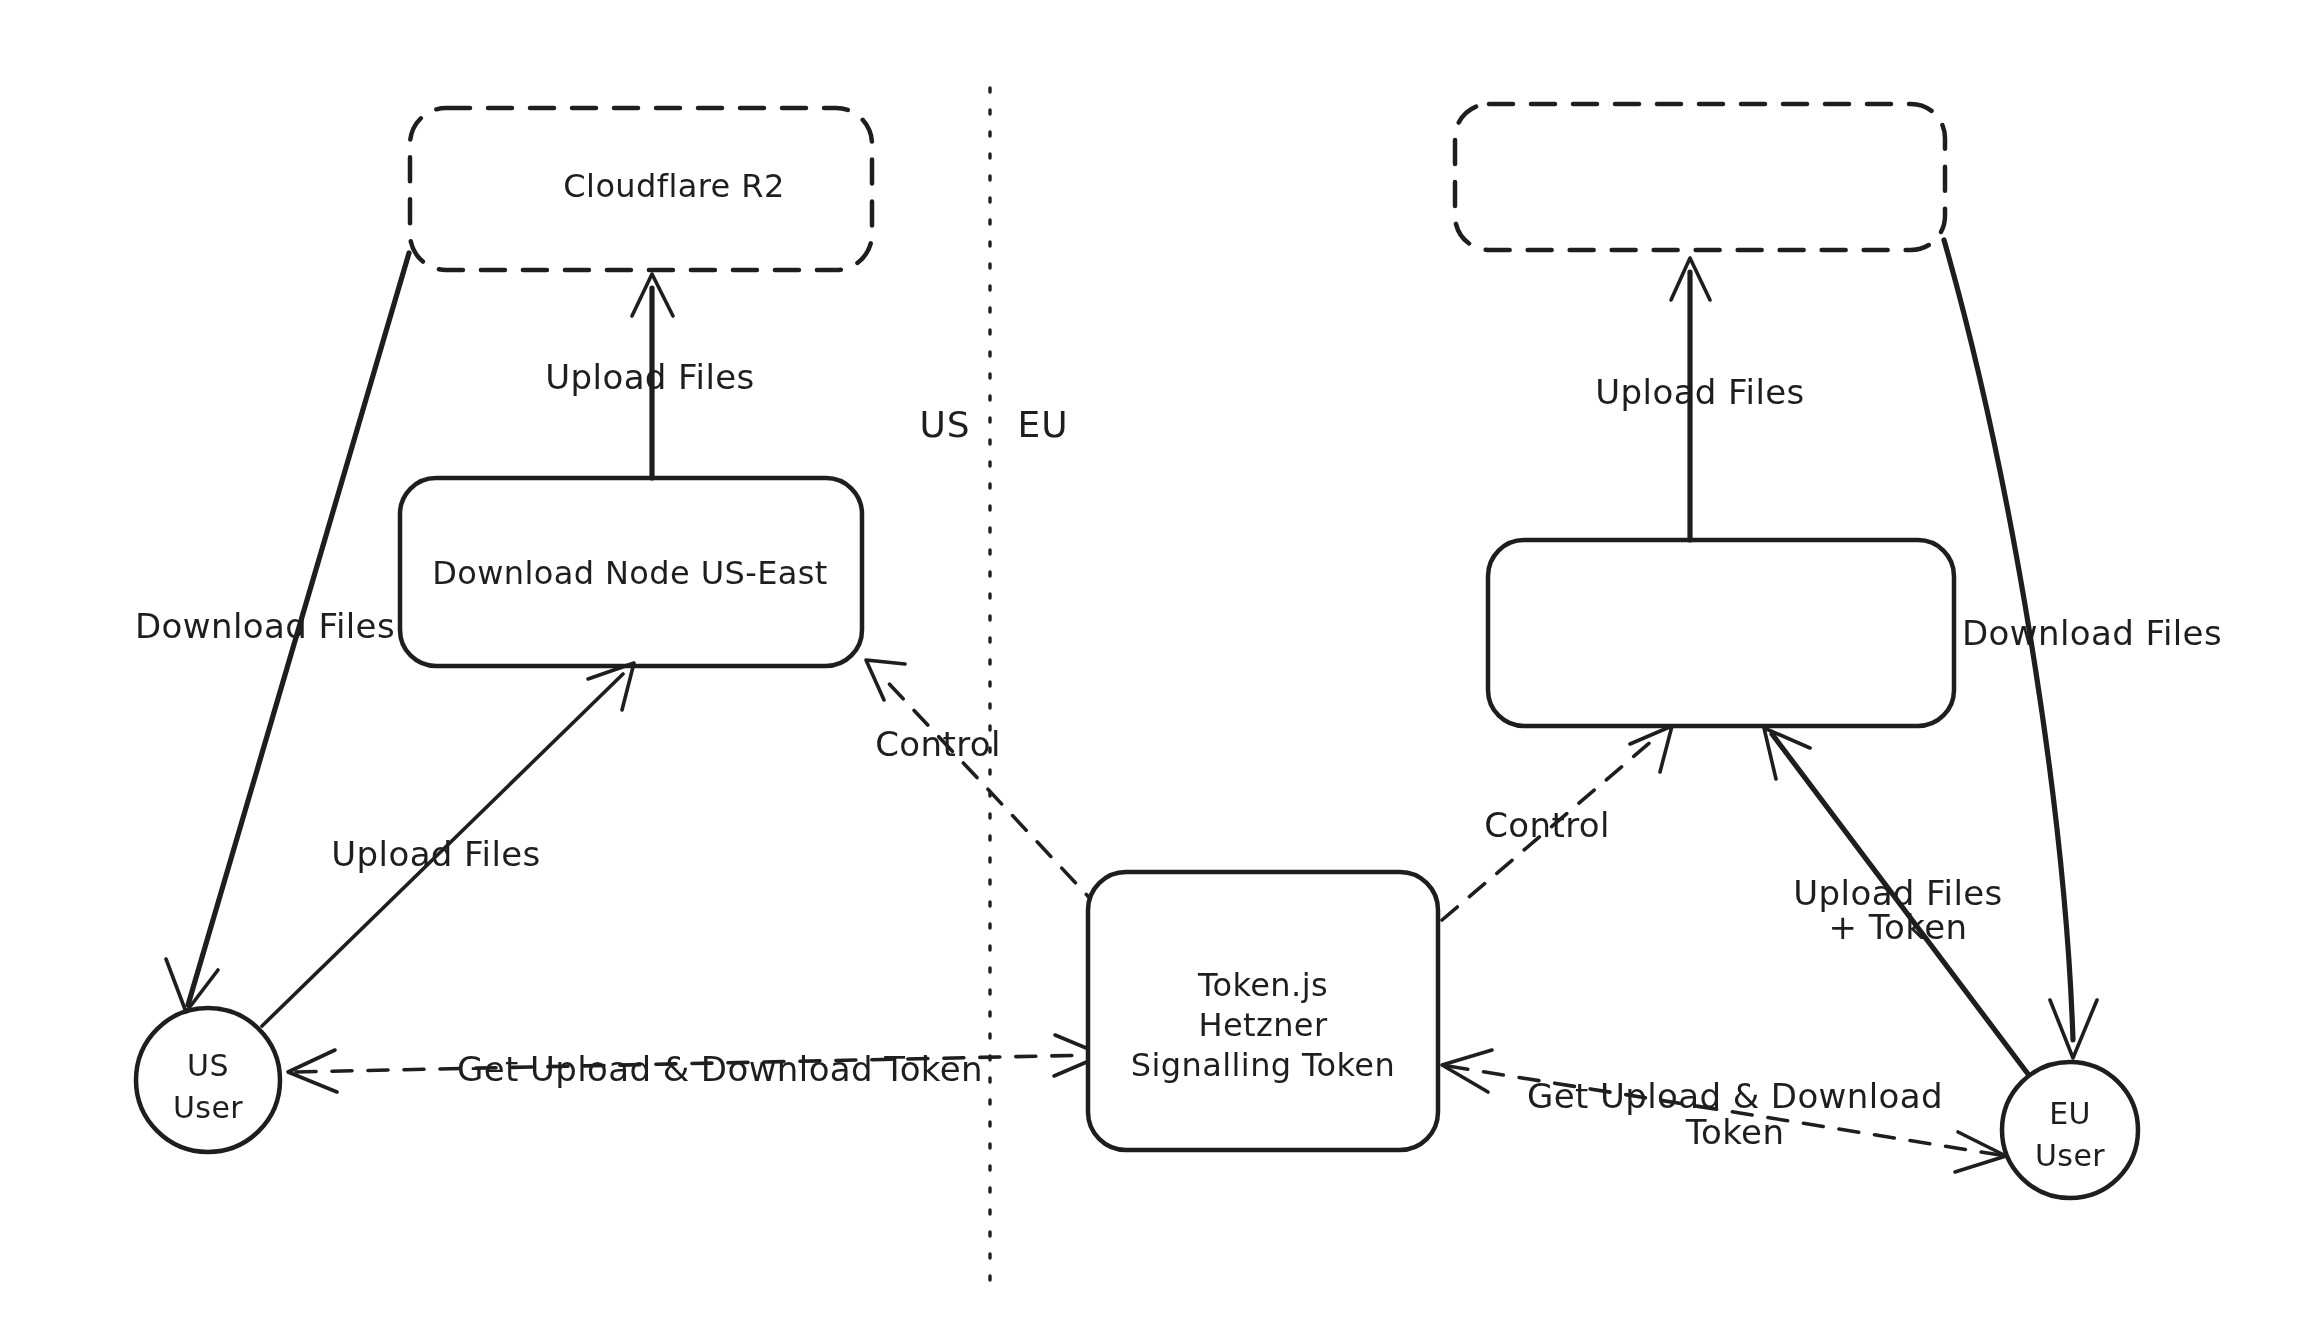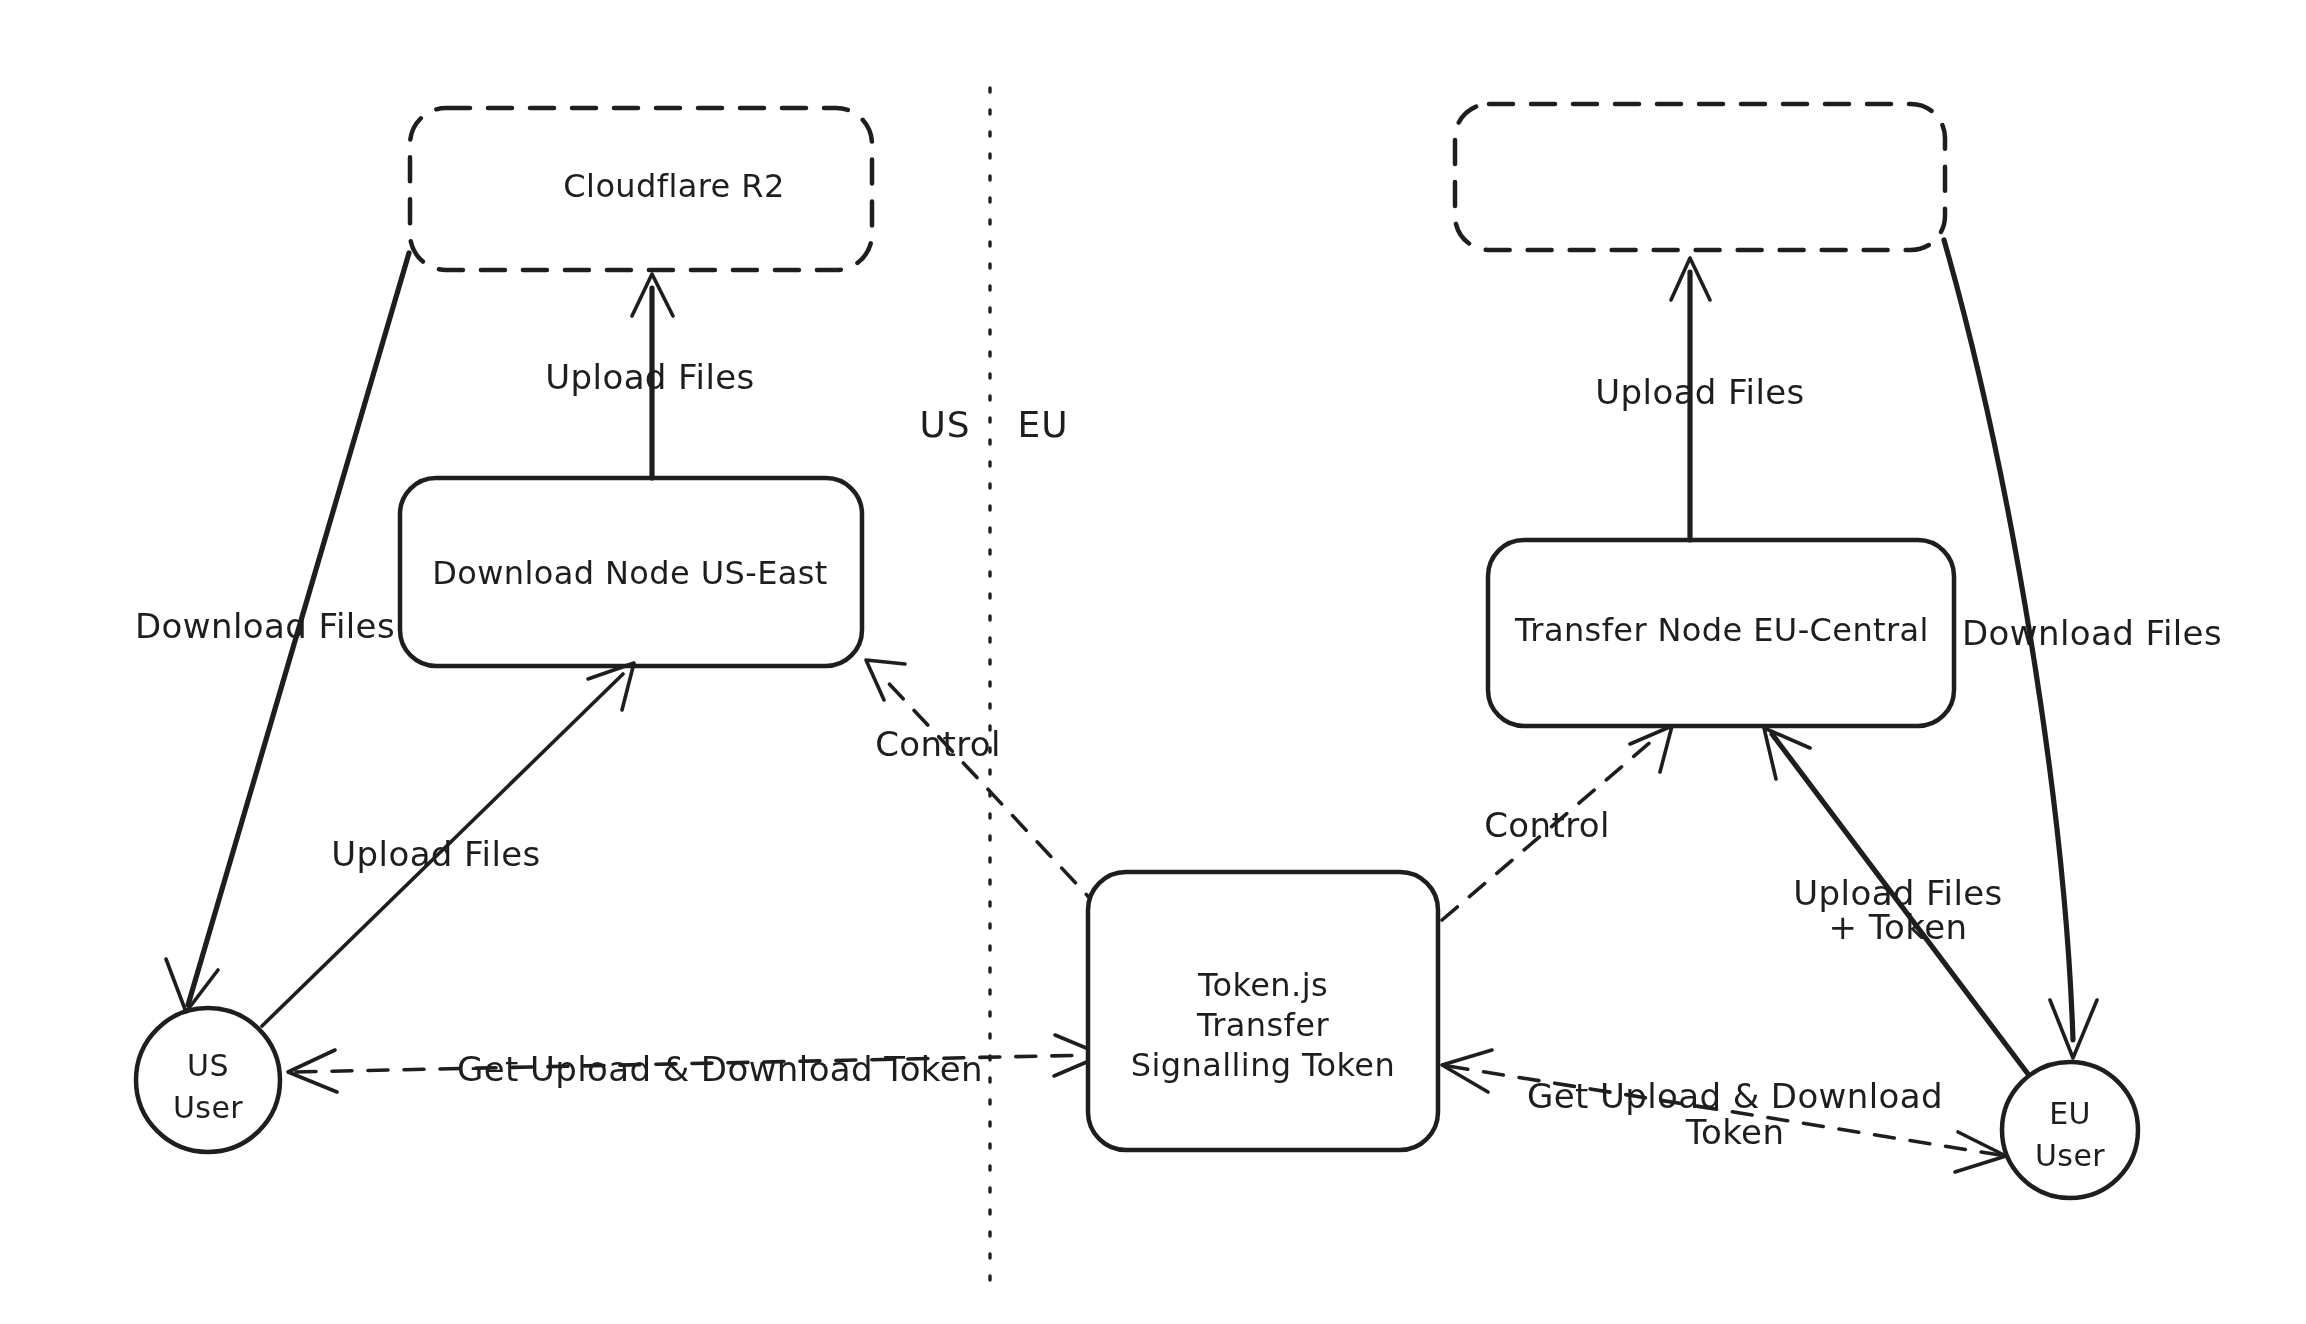--- a/index.html
+++ b/index.html
@@ -187,24 +187,23 @@
   </svg>
 
   <div class="lbl region-label" style="left:945px; top:425px;">US</div>
   <div class="lbl region-label" style="left:1043px; top:425px;">EU</div>
 
   <div class="lbl node-label" style="left:645px; top:187px;margin-left:29px;">Cloudflare R2</div>
 
   <div class="lbl node-label" style="left:630px; top:574px;">Download Node US-East</div>
 
 
-  <div class="lbl node-label" style="left:1722px; top:631px;">Transfer Node EU-Central</div>
 
   <div class="lbl node-label" style="left:1263px; top:986px;">Token.js</div>
-  <div class="lbl node-label" style="left:1263px; top:1026px;">Transfer</div>
+  <div class="lbl node-label" style="left:1263px; top:1026px;">Hetzner</div>
   <div class="lbl node-label" style="left:1263px; top:1066px;">Signalling Token</div>
 
   <div class="lbl circle-label" style="left:208px; top:1065px;">US</div>
   <div class="lbl circle-label" style="left:208px; top:1107px;">User</div>
 
   <div class="lbl circle-label" style="left:2070px; top:1113px;">EU</div>
   <div class="lbl circle-label" style="left:2070px; top:1155px;">User</div>
 
   <div class="lbl edge-label" style="left:650px; top:378px;">Upload Files</div>
 

